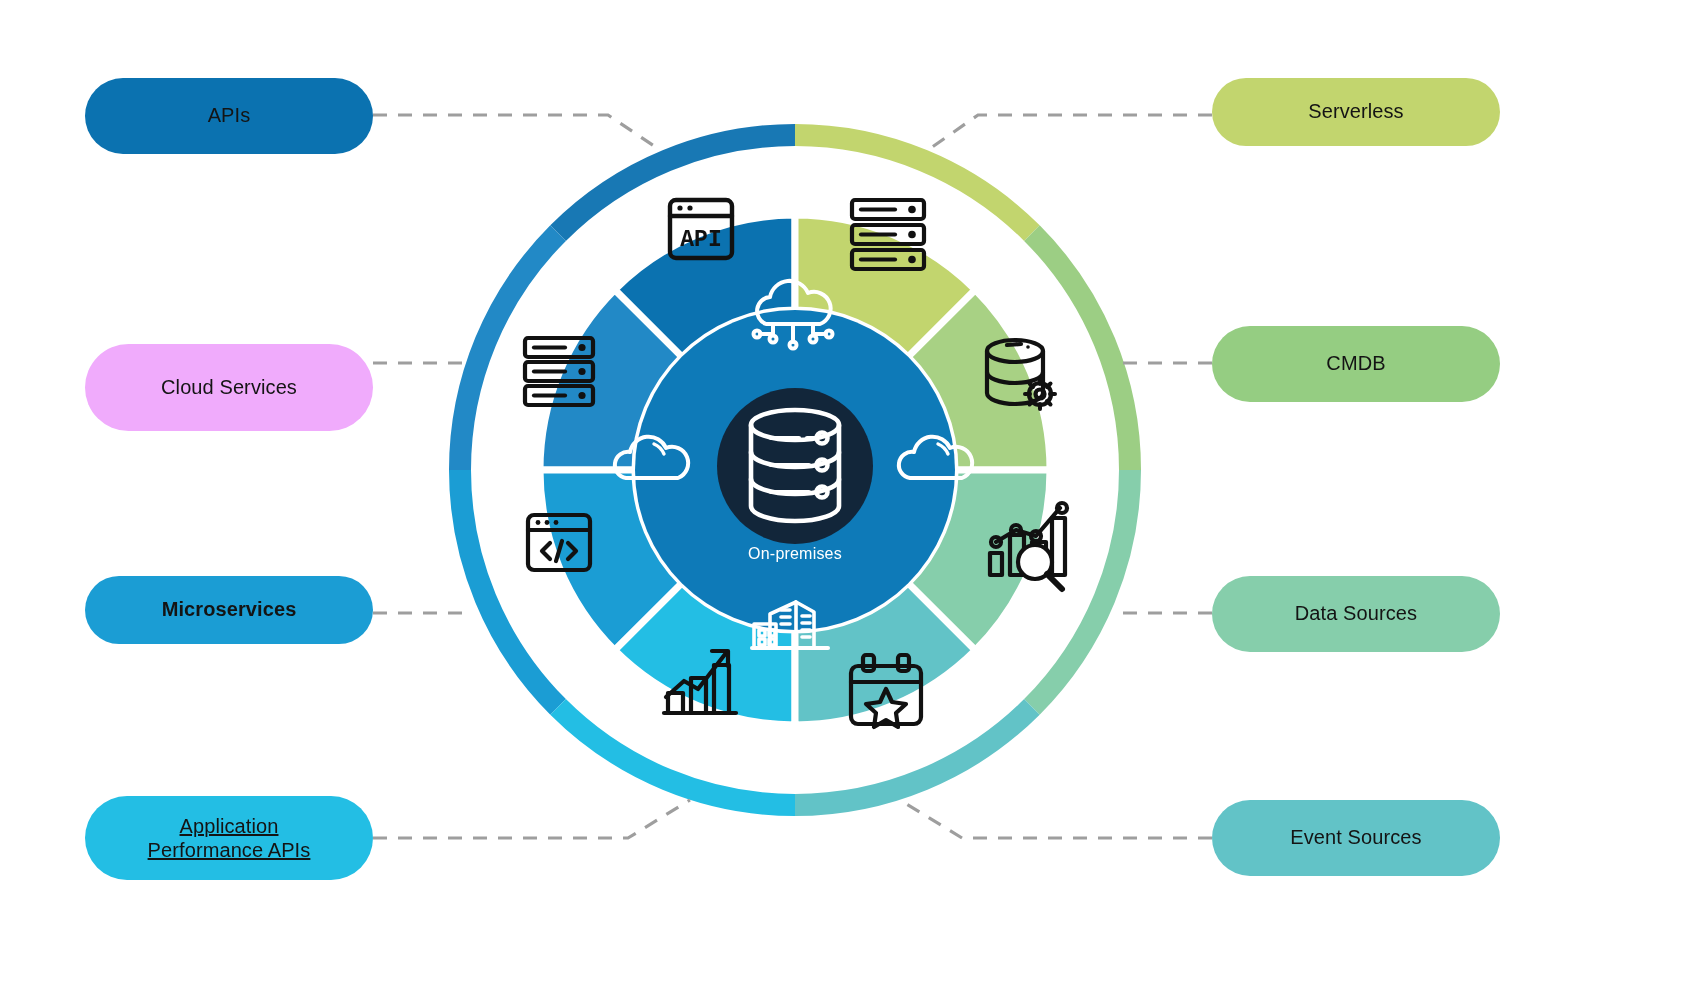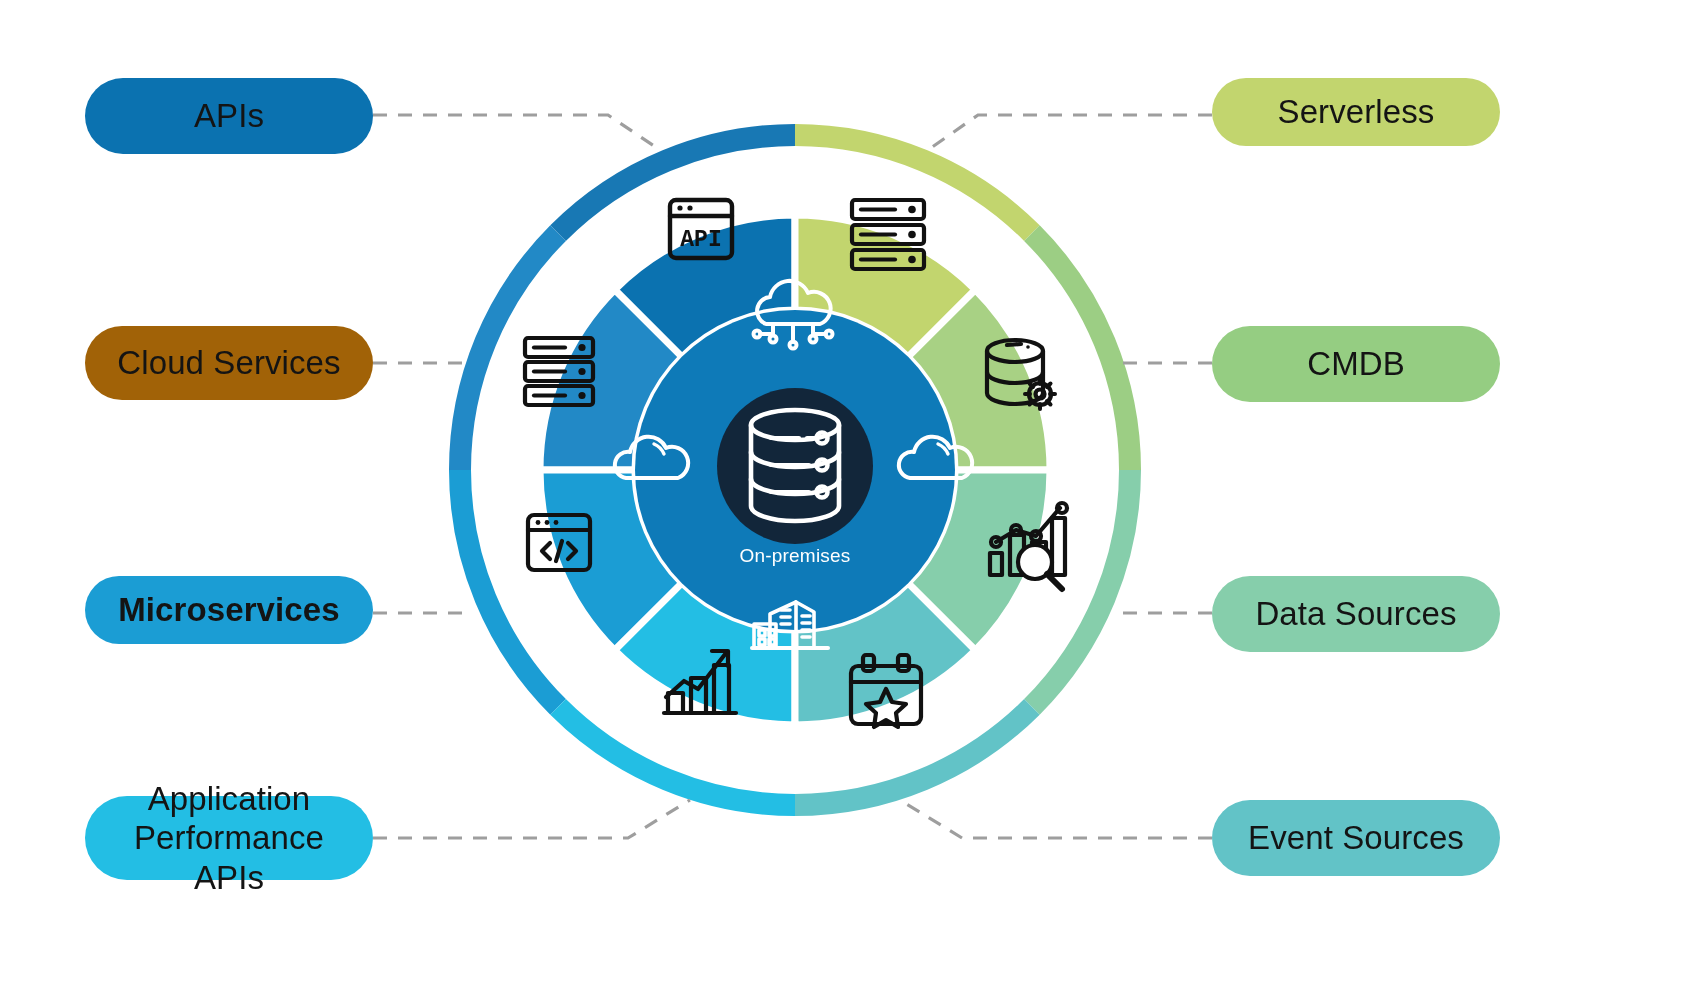--- a/index.html
+++ b/index.html
@@ -6,27 +6,27 @@
   body{
     width:1681px;height:1000px;background:#ffffff;
     font-family:"Liberation Sans","DejaVu Sans",sans-serif;
     overflow:hidden;position:relative;
   }
   #stage{position:absolute;left:0;top:0;width:1681px;height:1000px;}
   svg.layer{position:absolute;left:0;top:0;width:1681px;height:1000px;}
 
   .pill{
     position:absolute;display:flex;align-items:center;justify-content:center;
-    text-align:center;border-radius:44px;color:#141414;
-    font-size:33px;line-height:1.18;letter-spacing:.1px;
+    text-align:left;border-radius:44px;color:#141414;
+    font-size:20px;line-height:1.18;letter-spacing:.1px;
     box-sizing:border-box;padding:8px 14px;
   }
-  .pill.two-line{line-height:1.2;}
+  .pill.two-line{line-height:1.2;text-decoration:underline;}
   .center-label{
-    position:absolute;color:#ffffff;font-size:19px;text-align:center;
+    position:absolute;color:#ffffff;font-size:16px;text-align:center;
     width:300px;letter-spacing:.2px;
   }
 </style>
 </head>
 <body>
 
 <div id="stage">
 
   <svg class="layer" viewBox="0 0 1681 1000">
     <defs>
@@ -240,21 +240,21 @@
       <circle cx="79" cy="30" r="5.5"></circle>
     </g>
   </svg>
 
   <div class="center-label" style="left:645px;top:545px;">On-premises</div>
 
   <div class="pill" style="left:85px;top:78px;width:288px;height:76px;background:#0b72b0;">
     <span>APIs</span>
   </div>
 
-  <div class="pill" style="left:85px;top:326px;width:288px;height:74px;background:#a16207;">
+  <div class="pill" style="left:85px;top:344px;width:288px;height:87px;background:#f0abfc;">
     <span>Cloud Services</span>
   </div>
 
   <div class="pill" style="left:85px;top:576px;width:288px;height:68px;background:#1b9dd4;font-weight:bold;">
     <span>Microservices</span>
   </div>
 
   <div class="pill two-line" style="left:85px;top:796px;width:288px;height:84px;background:#23bee4;flex-direction:column;">
     <span>Application</span>
     <span>Performance APIs</span>

